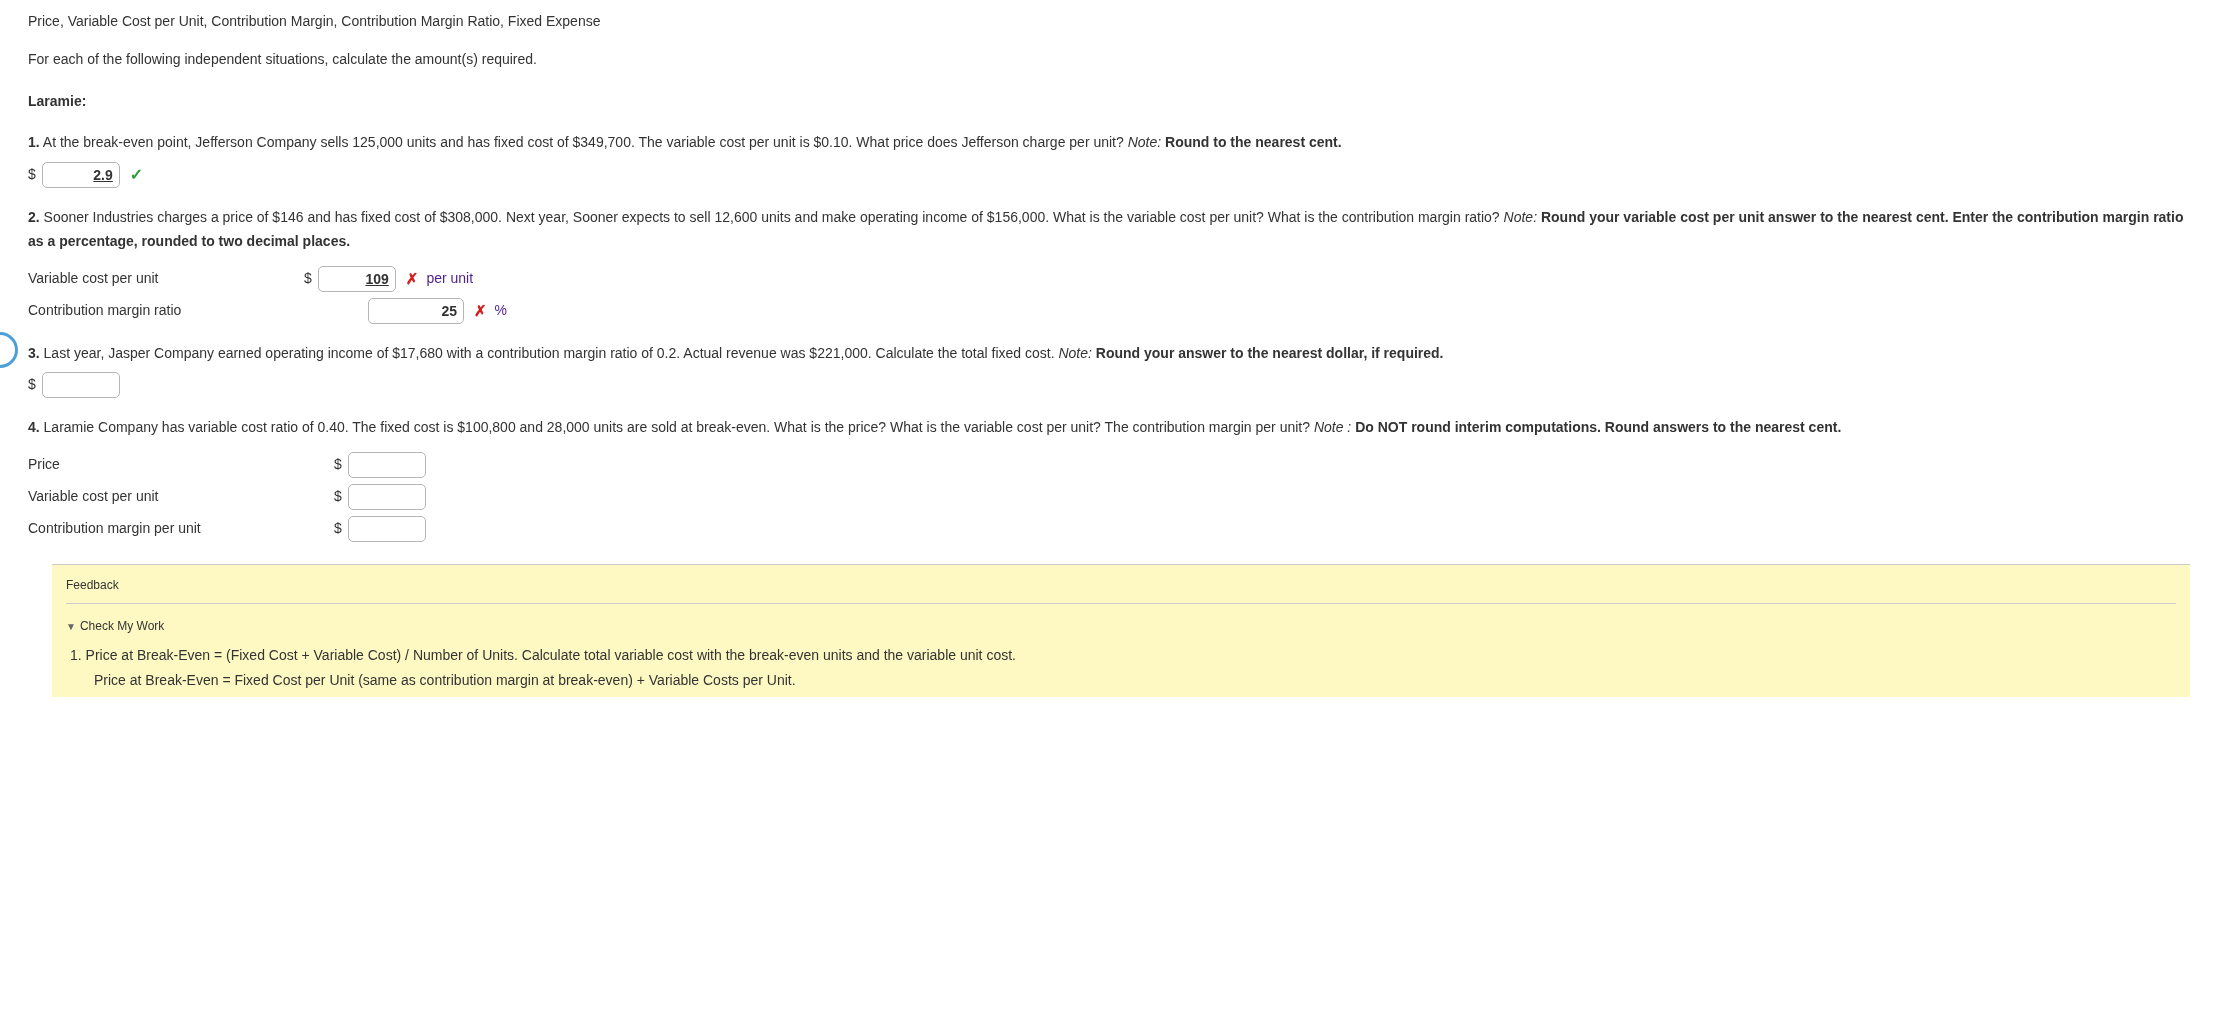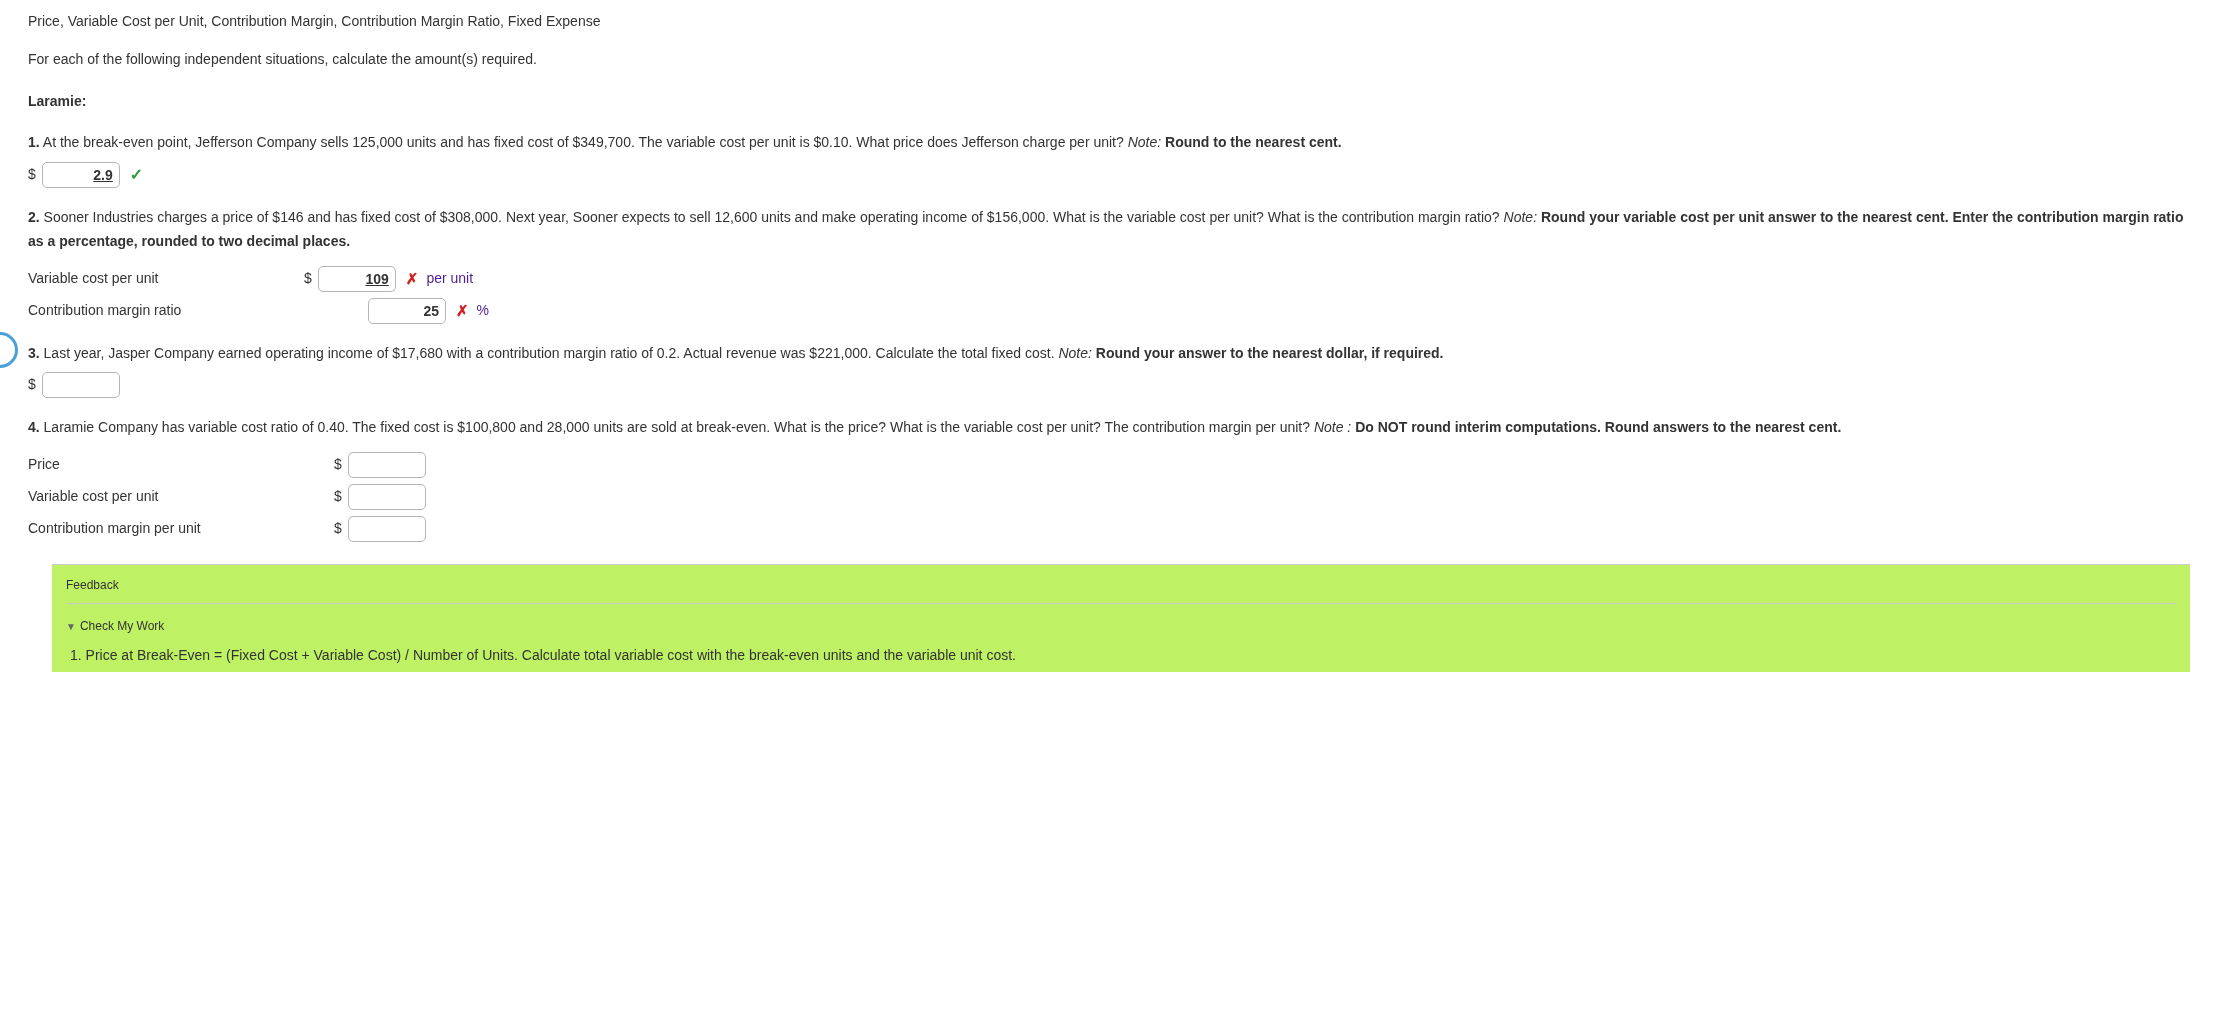--- a/index.html
+++ b/index.html
@@ -64,21 +64,21 @@
     top: 332px;
     width: 36px;
     height: 36px;
     border: 3px solid #4ca0d8;
     border-radius: 50%;
     background: #fff;
   }
   .feedback-panel {
     margin-top: 22px;
     margin-left: 24px;
-    background: #bef264;
+    background: #fef9c3;
     border-top: 1px solid #ccc;
     padding: 10px 14px 4px 14px;
   }
   .feedback-title {
     font-size: 12px;
     color: #333;
     margin-bottom: 8px;
   }
   .feedback-hr {
     border: none;
@@ -139,21 +139,21 @@
     <span class="answer-label">Variable cost per unit</span>
     <span class="currency">$</span>
     <input class="answer-input narrow" value="109" style="">
     <span class="mark-wrong">✗</span>
     <span class="suffix">per unit</span>
   </div>
   <div class="answer-row">
     <span class="answer-label">Contribution margin ratio</span>
     <span style="width:14px;"></span>
     <span style="width:38px;"></span>
-    <input class="answer-input" style="width: 78px; padding-left: 44px;" value="25">
+    <input class="answer-input" style="width: 96px; padding-left: 44px;" value="25">
     <span class="mark-wrong">✗</span>
     <span class="suffix">%</span>
   </div>
 </div>
 
 <div class="q">
   <div>
     <span class="qnum">3.</span>
     <span>Last year, Jasper Company earned operating income of $17,680 with a contribution margin ratio of 0.2. Actual revenue was $221,000. Calculate the total fixed cost. </span>
     <span class="note-bold">Note:</span><span class="instr-bold"> Round your answer to the nearest dollar, if required.</span>
@@ -189,14 +189,15 @@
 
 <div class="feedback-panel">
   <div class="feedback-title">Feedback</div>
   <hr class="feedback-hr">
   <div class="cmw-toggle">
     <span class="cmw-caret">▼</span>
     <span>Check My Work</span>
   </div>
   <div class="cmw-body">
     <div class="cmw-line">1. Price at Break-Even = (Fixed Cost + Variable Cost) / Number of Units. Calculate total variable cost with the break-even units and the variable unit cost.</div>
+    <div class="cmw-sub">Price at Break-Even = Fixed Cost per Unit (same as contribution margin at break-even) + Variable Costs per Unit.</div>
   </div>
 </div>
 
 </body></html>

